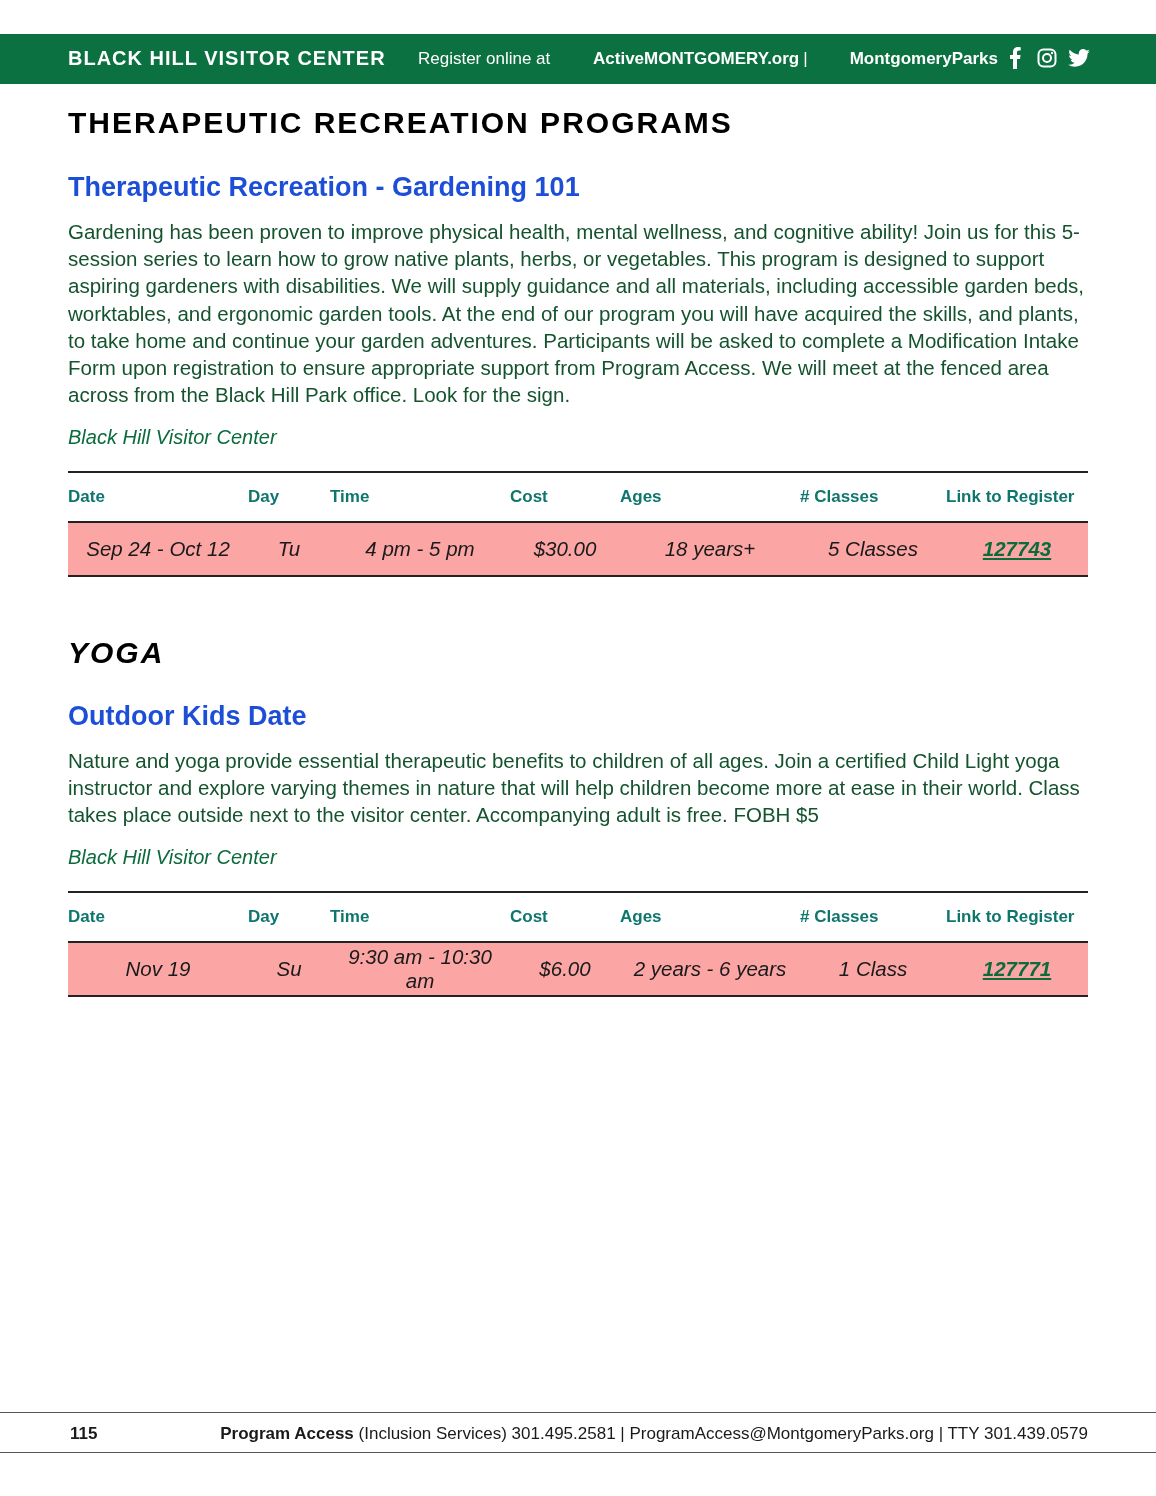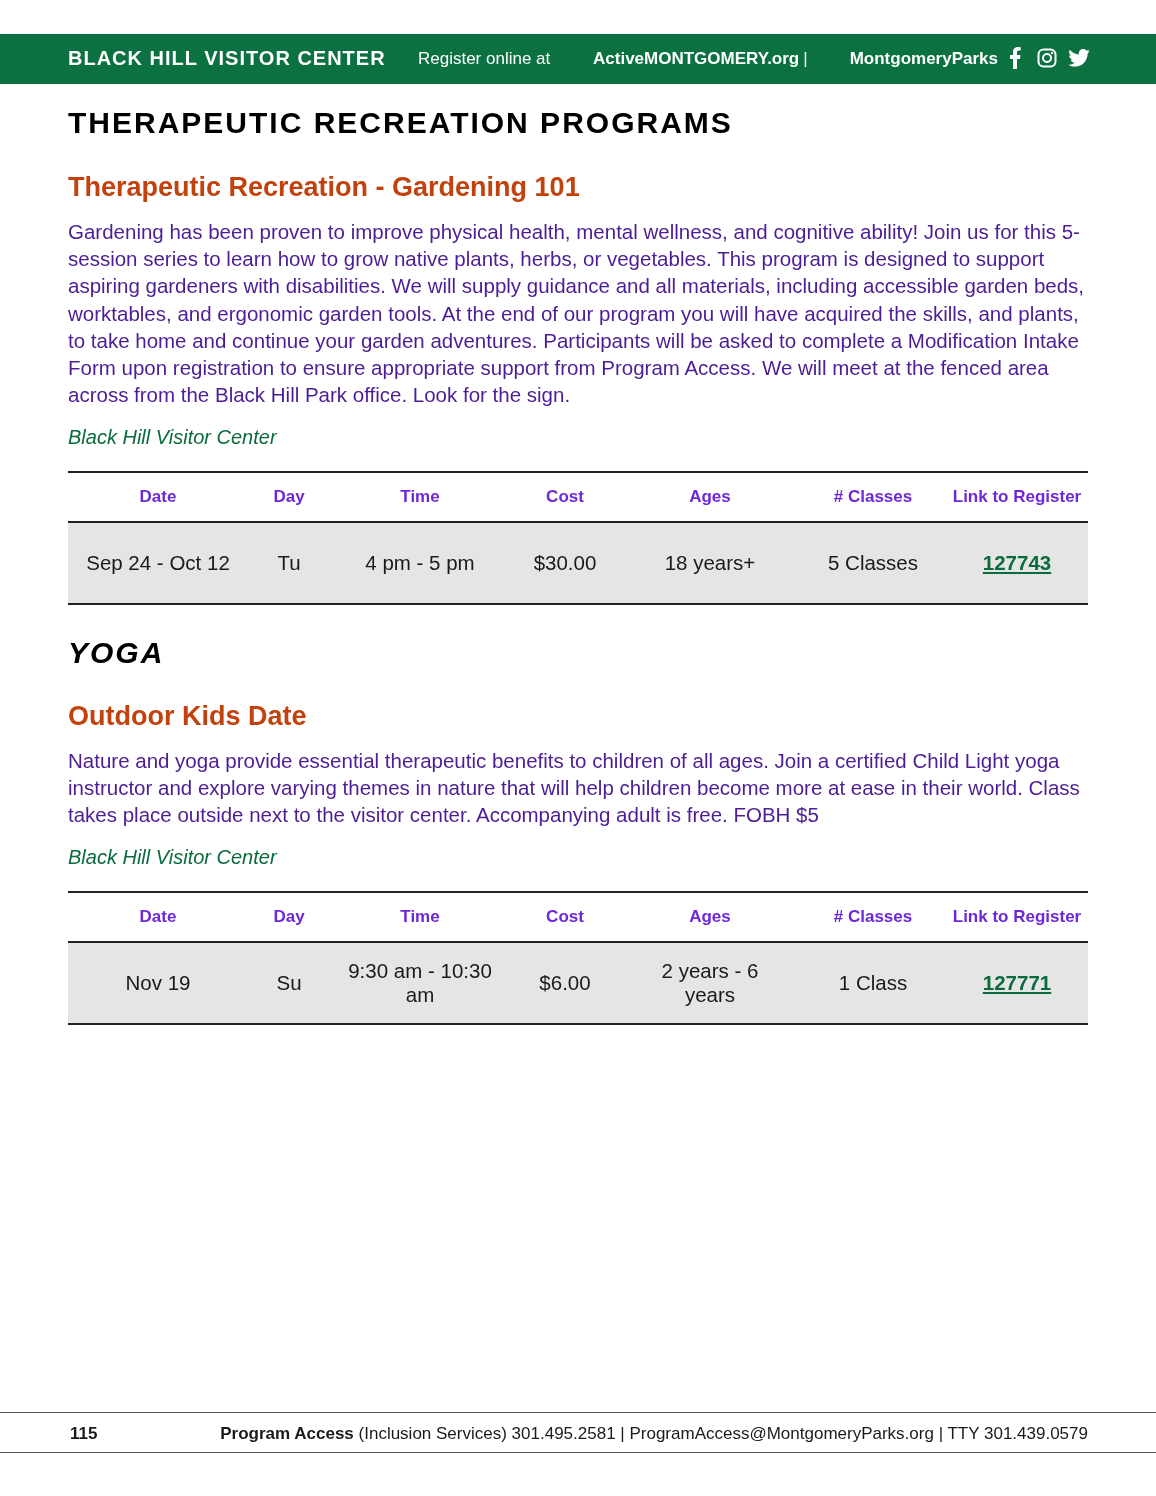--- a/index.html
+++ b/index.html
@@ -8,27 +8,27 @@
 
   .topbar { position: absolute; left: 0; top: 34px; width: 1156px; height: 50px; background: #0b7140; color: #ffffff; }
   .topbar .center-name { position: absolute; left: 68px; top: 13px; font-weight: 700; font-size: 20px; letter-spacing: 1px; }
   .topbar .register { position: absolute; right: 158px; top: 15px; font-size: 17px; white-space: nowrap; }
   .topbar .register b { font-weight: 700; margin-left: 38px; }
   .topbar .sep { margin: 0 4px; font-weight: 400; }
   .social { position: absolute; right: 66px; top: 13px; display: flex; gap: 10px; align-items: center; }
   .social span { display: inline-flex; width: 22px; height: 22px; align-items: center; justify-content: center; }
 
   .section-title { position: absolute; left: 68px; font-weight: 700; font-size: 30px; color: #000000; letter-spacing: 2px; margin: 0; }
-  .program-title { position: absolute; left: 68px; font-weight: 700; font-size: 27px; color: #c2410c; margin: 0; }
-  .desc { position: absolute; left: 68px; width: 1025px; font-size: 20.5px; line-height: 27.2px; color: #4c1d95; margin: 0; }
+  .program-title { position: absolute; left: 68px; font-weight: 700; font-size: 27px; color: #1d4ed8; margin: 0; }
+  .desc { position: absolute; left: 68px; width: 1025px; font-size: 20.5px; line-height: 27.2px; color: #14532d; margin: 0; }
   .location { position: absolute; left: 68px; font-style: italic; font-size: 20px; color: #0b6b3c; }
 
   table.sched { position: absolute; left: 68px; width: 1020px; border-collapse: collapse; table-layout: fixed; }
-  table.sched th { font-weight: 700; font-size: 17px; height: 48px; text-align: center; color: #6d28d9; border-top: 2px solid #222; border-bottom: 2px solid #222; padding: 0; }
-  table.sched td { font-size: 20.5px; height: 48px; text-align: center; background: #e5e5e5; border-bottom: 2px solid #222; padding: 16px; color: #1a1a1a; }
+  table.sched th { font-weight: 700; font-size: 17px; height: 48px; text-align: left; color: #0f766e; border-top: 2px solid #222; border-bottom: 2px solid #222; padding: 0; }
+  table.sched td { font-size: 20.5px; height: 48px; text-align: center; background: #fca5a5; border-bottom: 2px solid #222; padding: 2px; color: #1a1a1a; font-style: italic; }
   table.sched td a { color: #0b6b3c; font-weight: 700; text-decoration: underline; }
 
   .footer-line { position: absolute; left: 0; width: 1156px; height: 1px; background: #555; }
   .footer { position: absolute; top: 1424px; left: 0; width: 1156px; font-size: 17px; }
   .footer .page-num { position: absolute; left: 70px; font-weight: 700; }
   .footer .contact { position: absolute; right: 68px; white-space: nowrap; }
   .footer .contact b { font-weight: 700; }
 </style>
 </head>
 <body>

